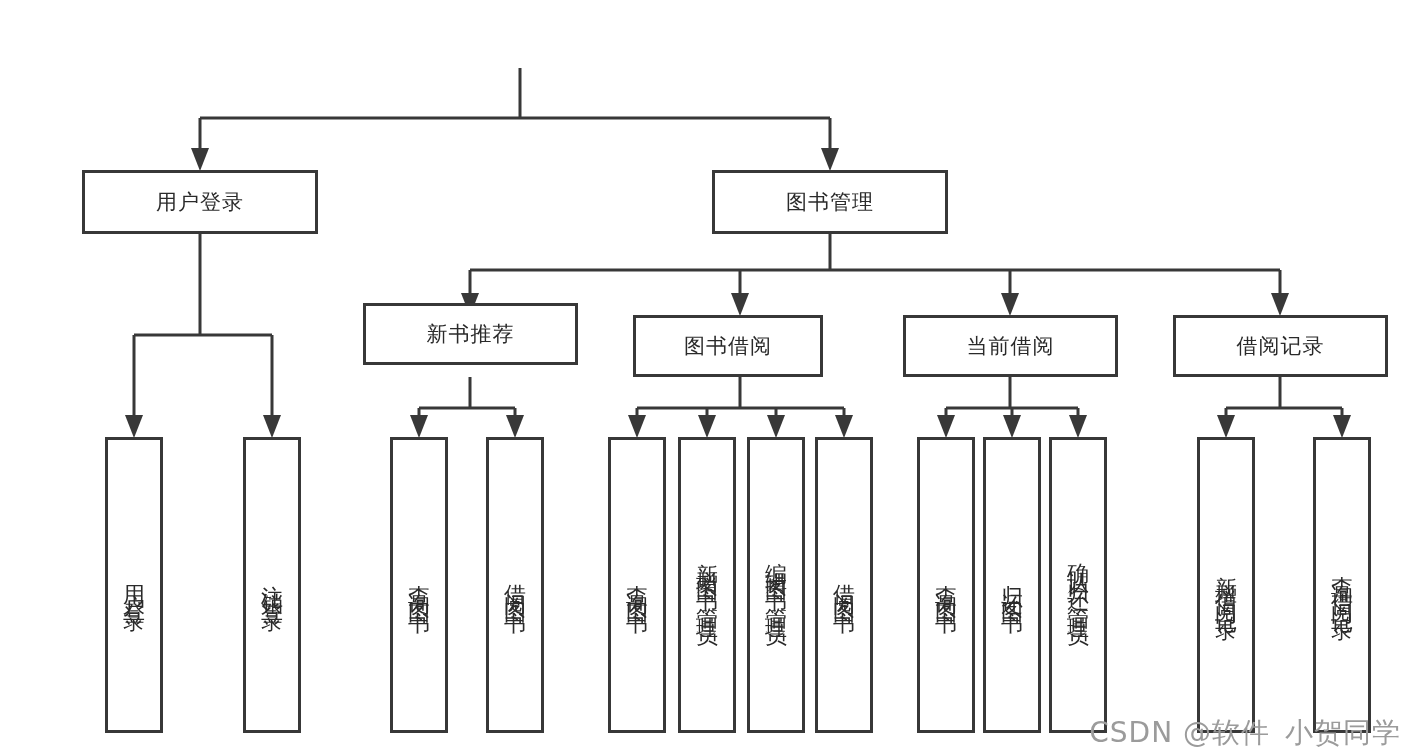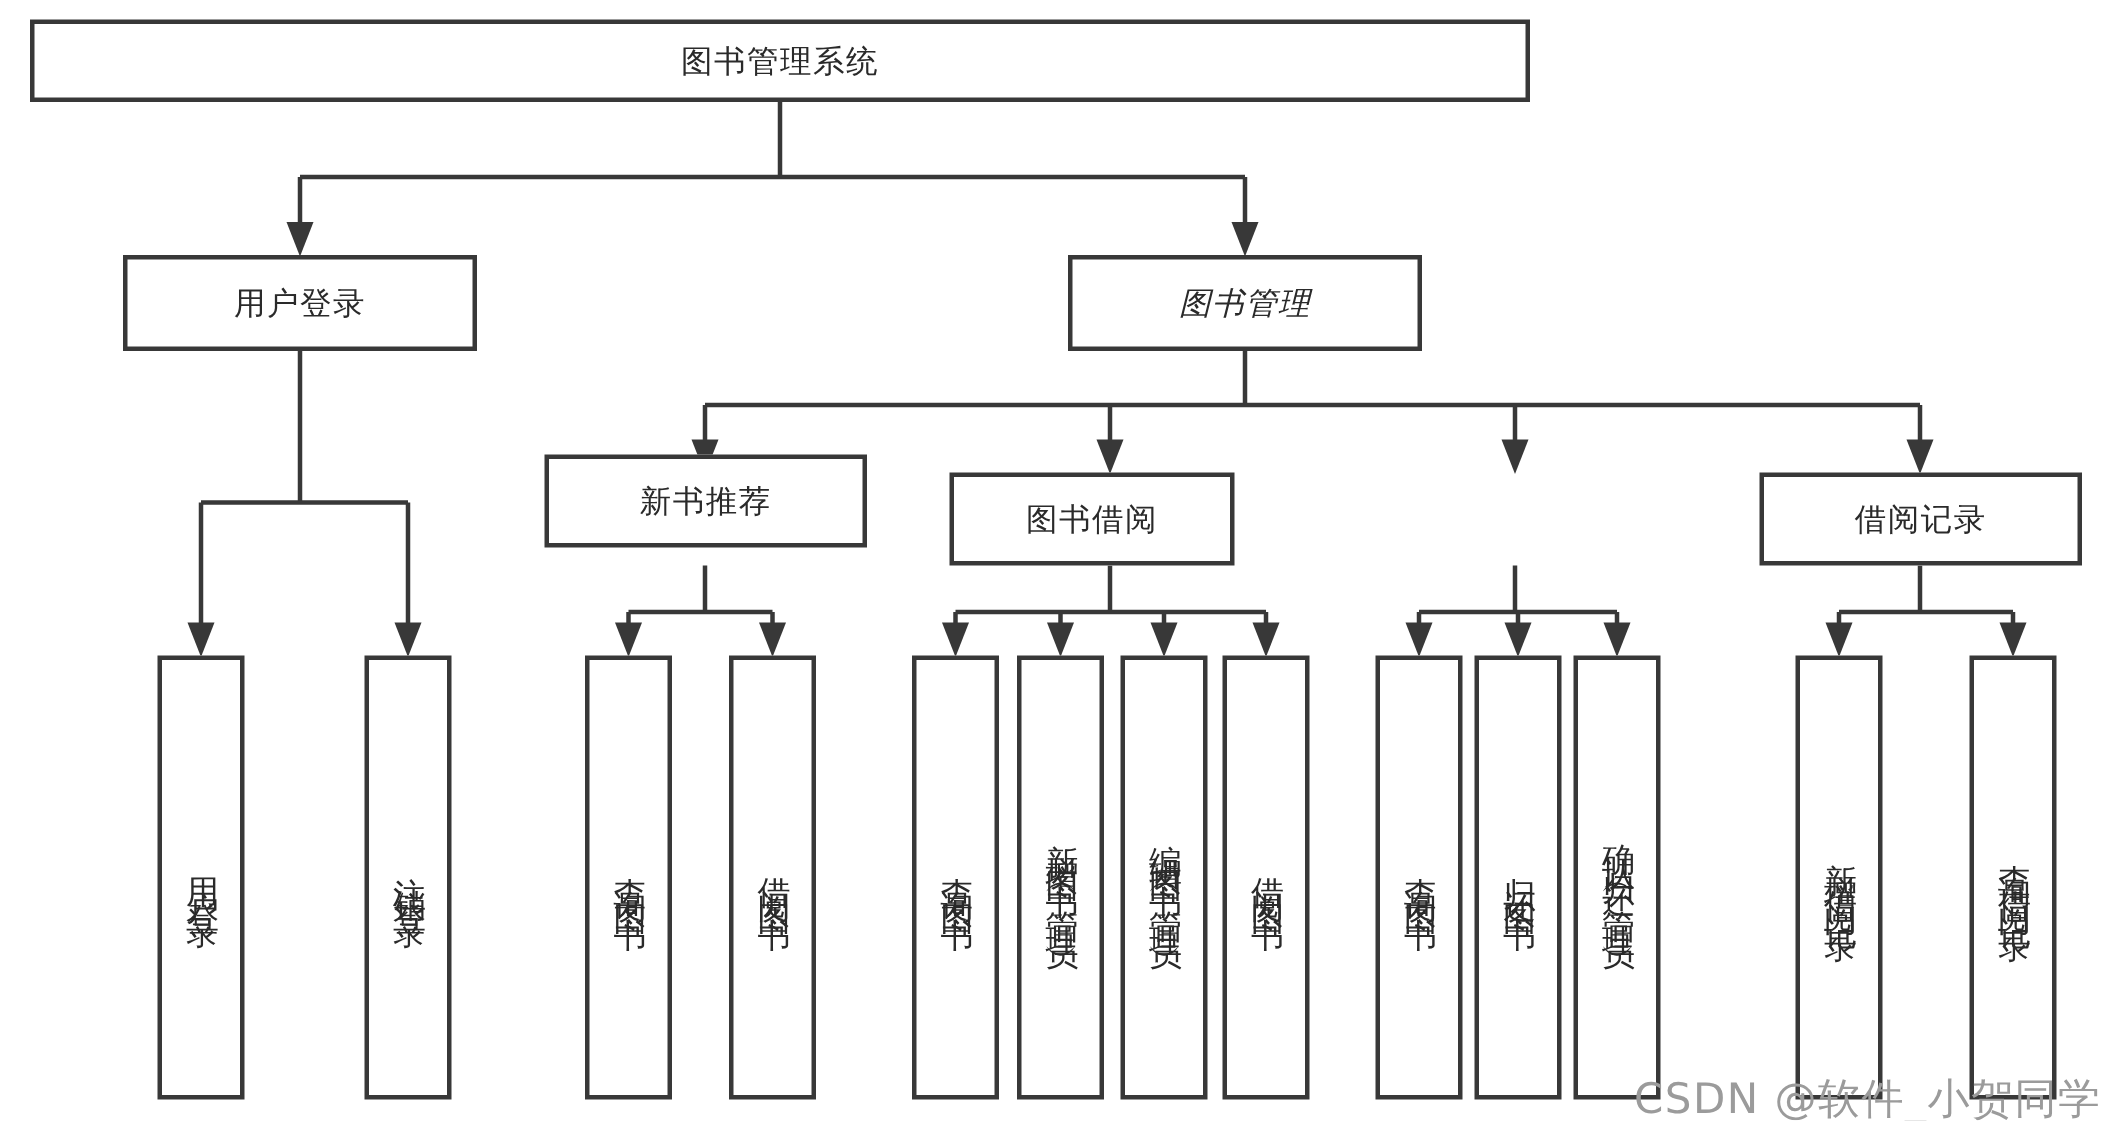--- a/index.html
+++ b/index.html
@@ -113,27 +113,27 @@
       <polygon points="1003,415 1021,415 1012,438"></polygon>
       <polygon points="1069,415 1087,415 1078,438"></polygon>
     </g>
     <g>
       <path d="M1280,377 V408 M1226,408 H1342 M1226,408 V416 M1342,408 V416"></path>
       <polygon points="1217,415 1235,415 1226,438"></polygon>
       <polygon points="1333,415 1351,415 1342,438"></polygon>
     </g>
   </svg>
 
-  <div class="box" style="left:20px; top:13px; width:1000px; height:55px;">图书管理系统</div>
 
   <div class="box" style="left:82px; top:170px; width:236px; height:64px;">用户登录</div>
-  <div class="box" style="left:712px; top:170px; width:236px; height:64px;font-style:italic;">图书管理</div>
+  <div class="box" style="left:712px; top:170px; width:236px; height:64px;">图书管理</div>
 
   <div class="box" style="left:363px; top:303px; width:215px; height:62px;">新书推荐</div>
   <div class="box" style="left:633px; top:315px; width:190px; height:62px;">图书借阅</div>
+  <div class="box" style="left:903px; top:315px; width:215px; height:62px;">当前借阅</div>
   <div class="box" style="left:1173px; top:315px; width:215px; height:62px;">借阅记录</div>
 
   <div class="box leaf" style="left:105px;">
     <span class="vtext">用户登录</span>
   </div>
   <div class="box leaf" style="left:243px;">
     <span class="vtext">注销登录</span>
   </div>
 
   <div class="box leaf" style="left:390px;">

